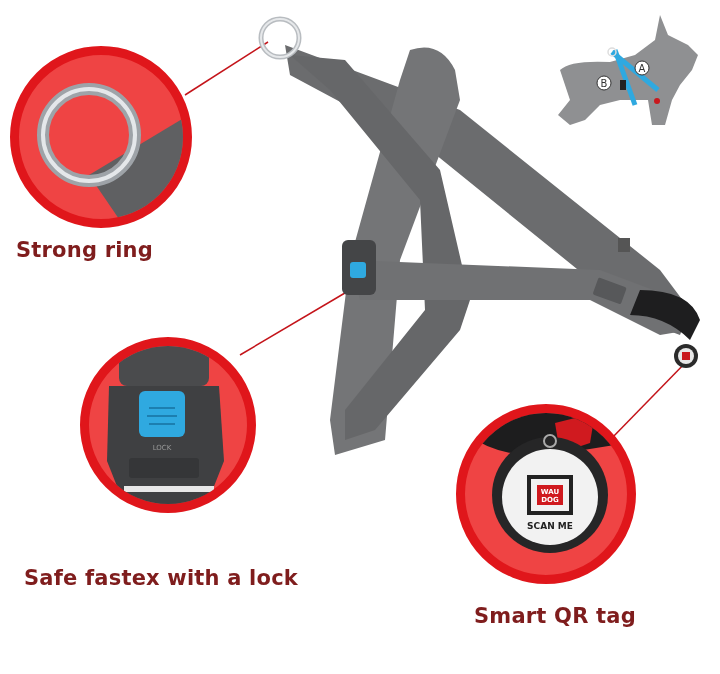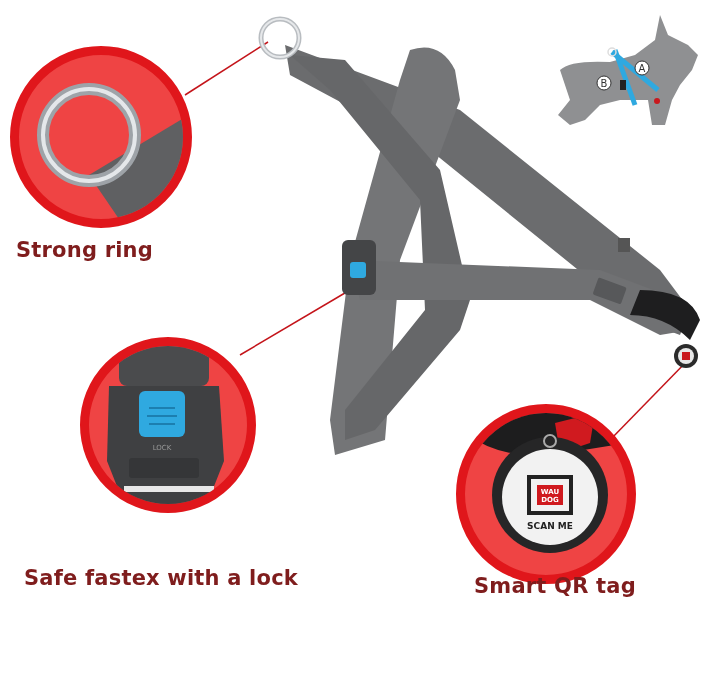--- a/index.html
+++ b/index.html
@@ -89,13 +89,13 @@
     <circle cx="85" cy="84" r="48" fill="#f2f2f2"></circle>
     <circle cx="85" cy="28" r="6" fill="none" stroke="#aaa" stroke-width="2"></circle>
     <rect x="62" y="62" width="46" height="40" fill="#222"></rect>
     <rect x="66" y="66" width="38" height="32" fill="#f2f2f2"></rect>
     <rect x="72" y="72" width="26" height="20" fill="#d01a1f"></rect>
     <text x="85" y="81" font-size="7" font-weight="bold" text-anchor="middle" fill="#fff">WAU</text>
     <text x="85" y="89" font-size="7" font-weight="bold" text-anchor="middle" fill="#fff">DOG</text>
     <text x="85" y="116" font-size="9" font-weight="bold" text-anchor="middle" fill="#222">SCAN ME</text>
   </svg>
 </div>
-<div class="caption" style="left:474px;top:574px;text-align:center;">Smart QR tag</div>
+<div class="caption" style="left:474px;top:604px;text-align:center;">Smart QR tag</div>
 
 </body></html>

